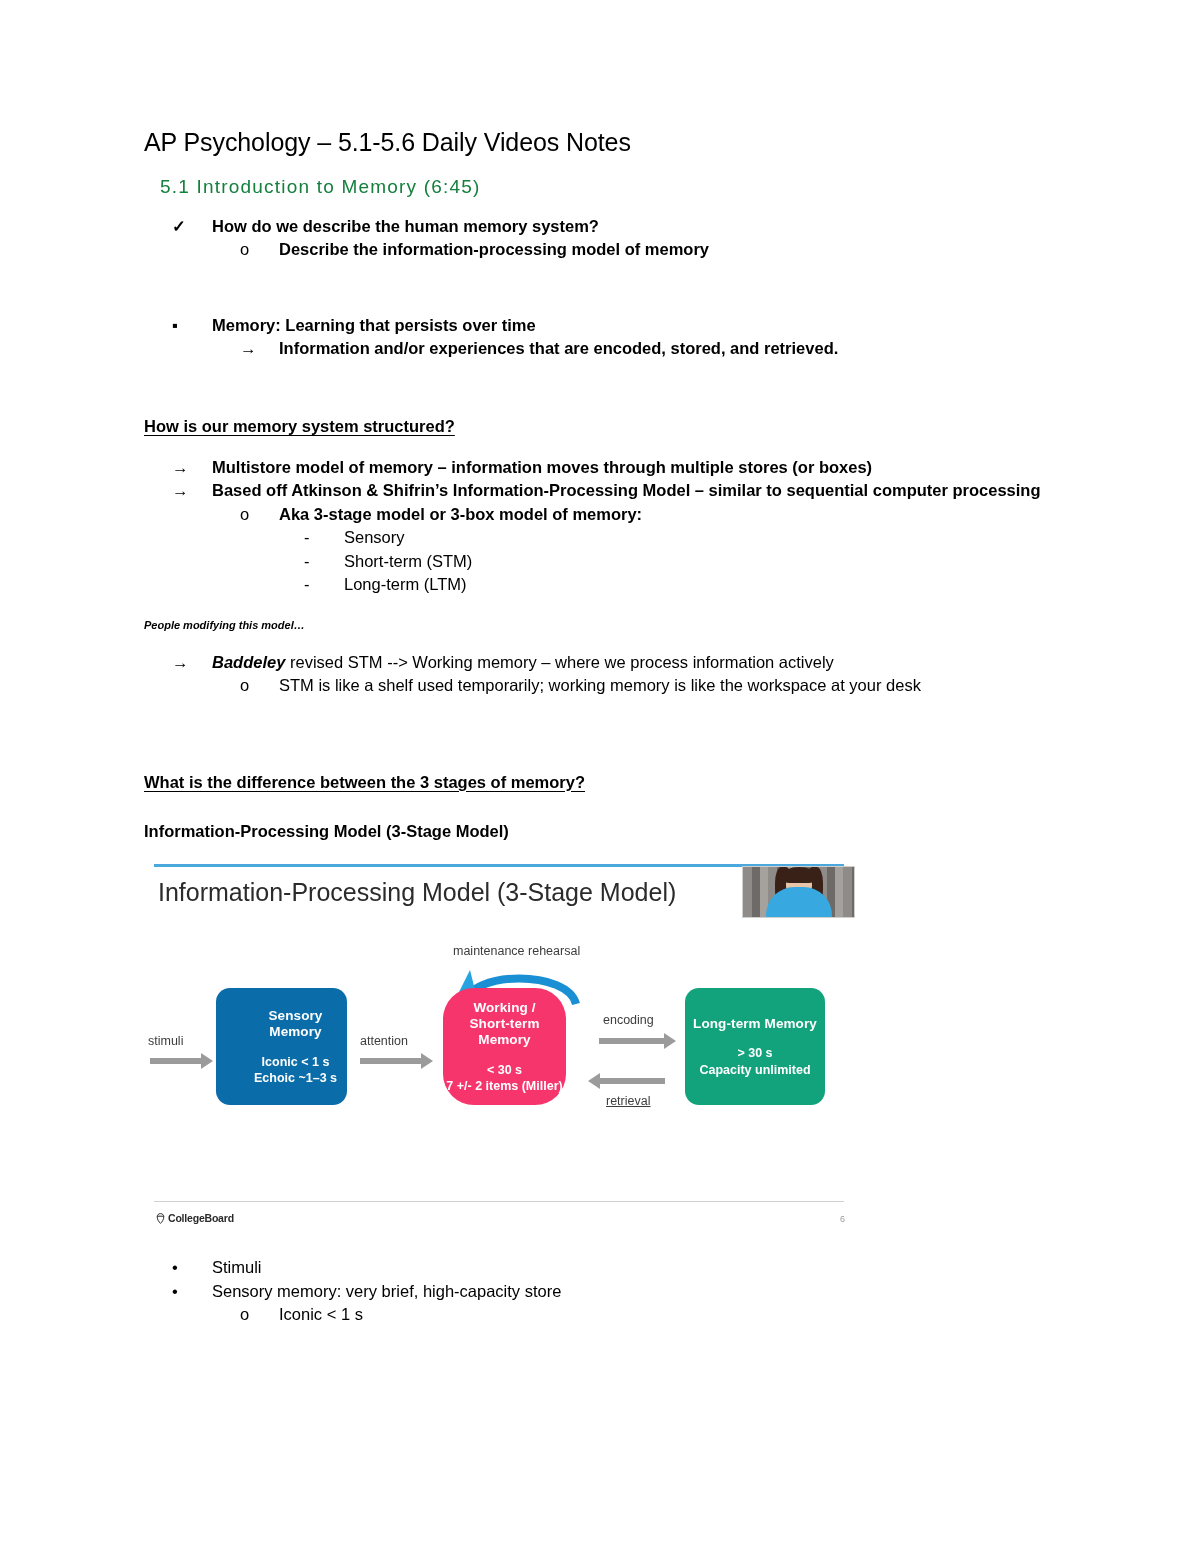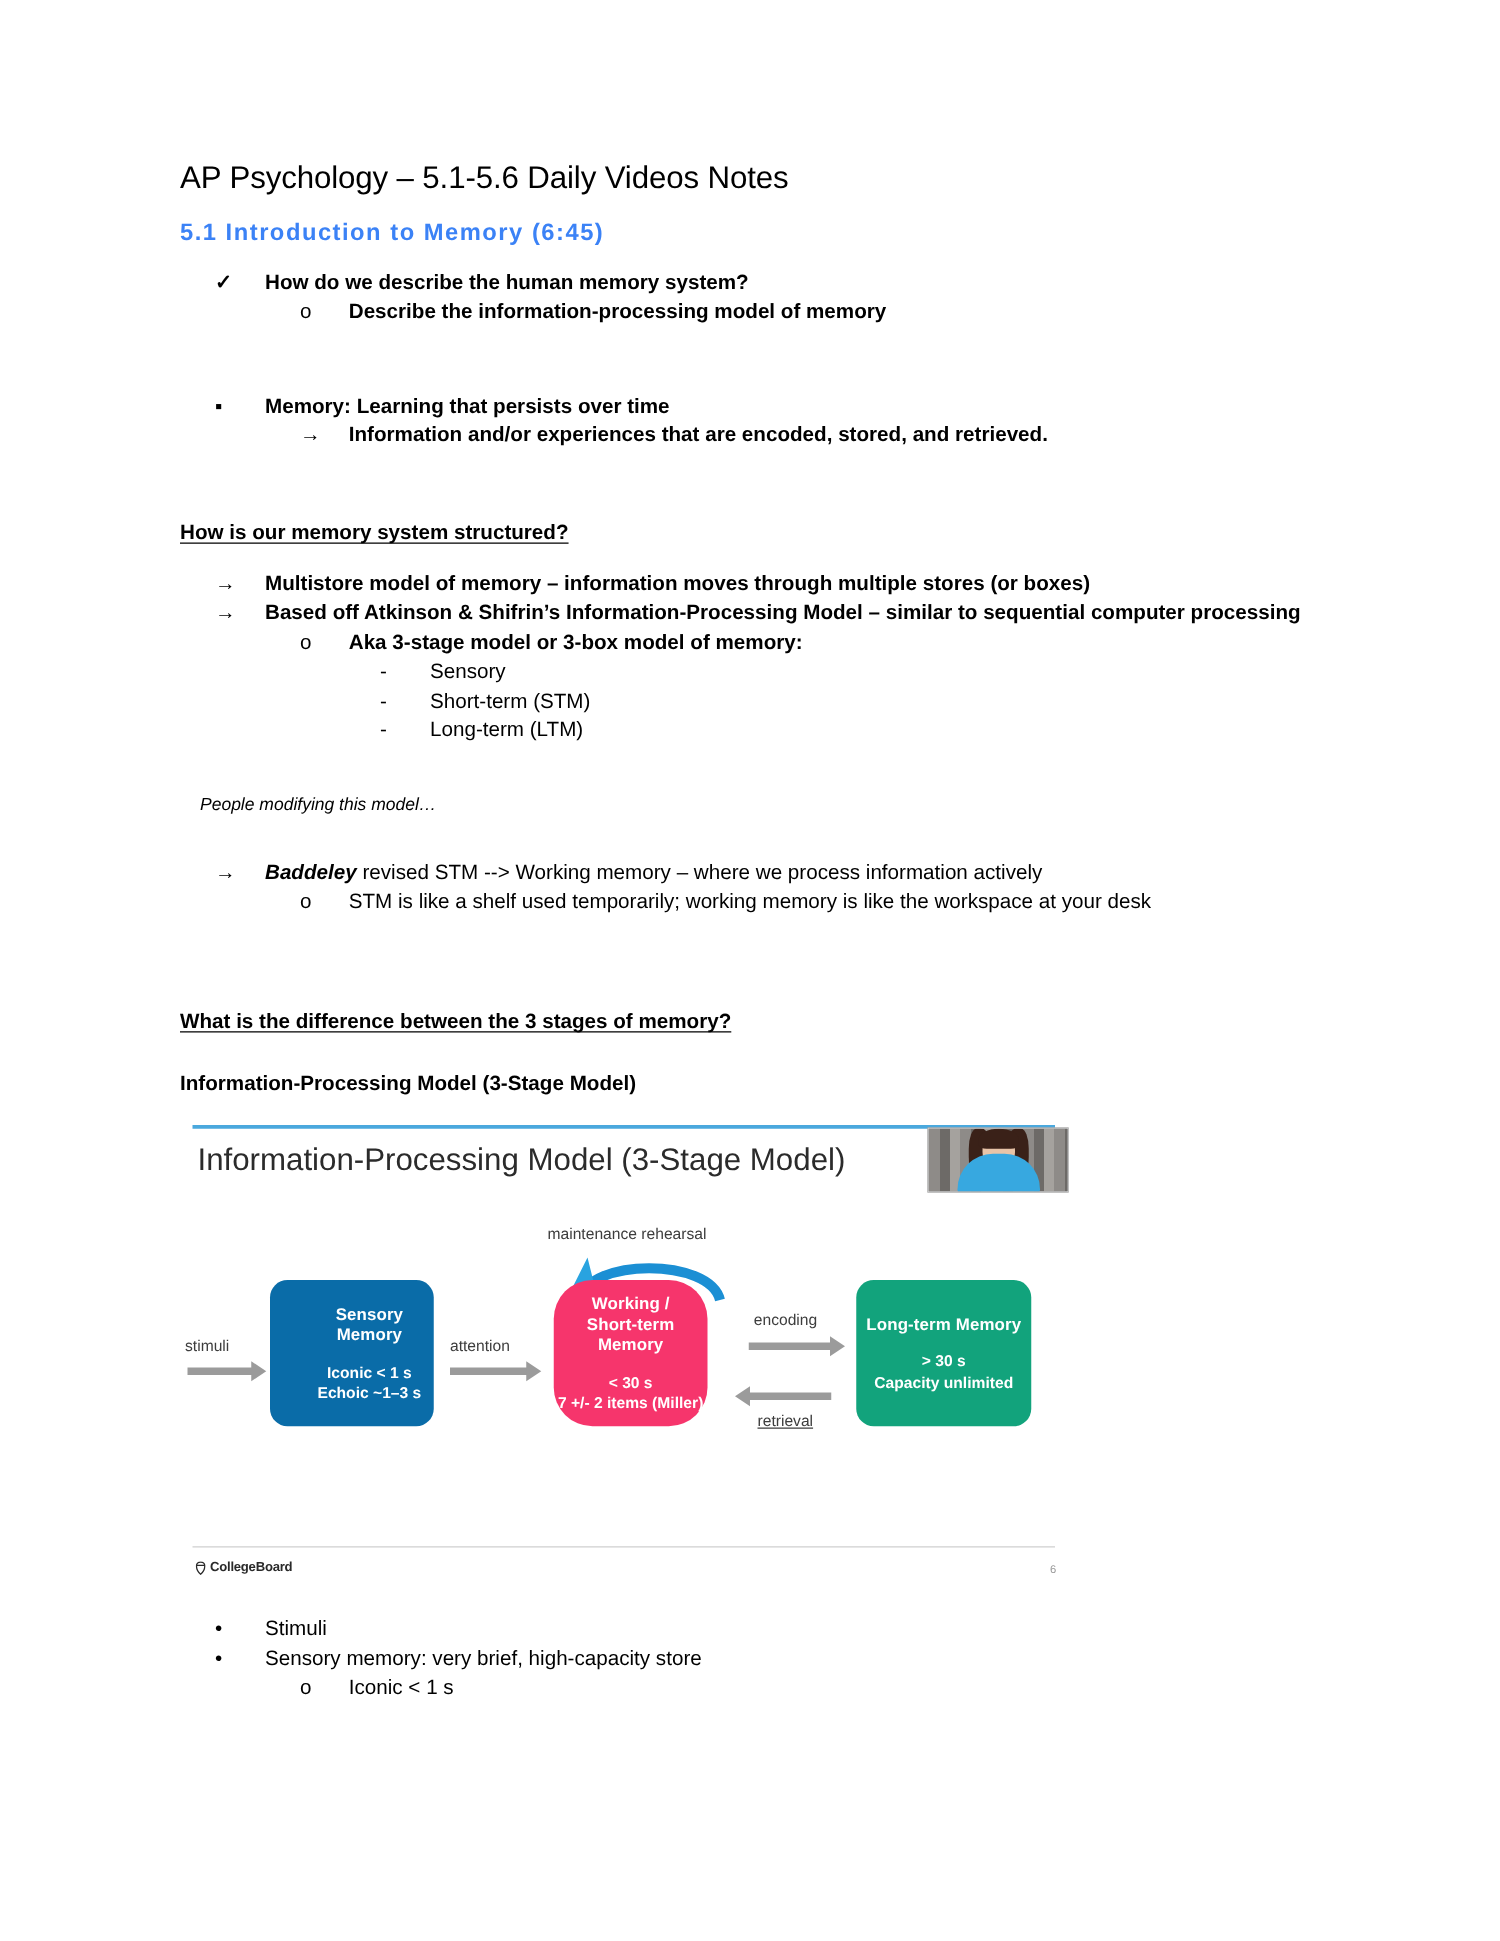--- a/index.html
+++ b/index.html
@@ -35,48 +35,48 @@
     font-size: 25px;
     font-weight: 400;
     line-height: 1.12;
     letter-spacing: -0.1px;
     margin: 0 0 20px 0;
     color: #000;
   }
 
   .section-heading {
     font-size: 19px;
-    font-weight: 700;
-    color: #3b82f6;
+    font-weight: 400;
+    color: #15803d;
     letter-spacing: 1.2px;
-    margin: 0 0 16px 0;
+    margin: 0 0 16px 16px;
     line-height: 1.2;
   }
 
   .underline-heading {
     font-size: 16.5px;
     font-weight: 600;
     text-decoration: underline;
     text-underline-offset: 3px;
     margin: 0;
     line-height: 1.3;
   }
 
   .plain-bold {
     font-size: 16.5px;
     font-weight: 700;
     margin: 0;
     line-height: 1.3;
   }
 
   .italic-lead {
-    font-size: 14px;
+    font-size: 11px;
     font-style: italic;
-    font-weight: 400;
-    margin: 16px;
+    font-weight: 700;
+    margin: 0;
     line-height: 1.3;
   }
 
   
   ul.lvl {
     list-style: none;
     margin: 0;
     padding: 0;
   }
   ul.lvl > li {
@@ -279,21 +279,21 @@
   .l-stimuli { left: 0px;  top: 68px; }
   .a-attention { left: 212px; top: 92px; width: 62px; }
   .l-attention { left: 212px; top: 68px; }
   .a-encoding { left: 451px; top: 72px; width: 66px; }
   .l-encoding { left: 455px; top: 47px; }
   .a-retrieval { left: 451px; top: 112px; width: 66px; }
   .l-retrieval { left: 458px; top: 128px; text-decoration: underline; }
 
   .rehearsal-lbl {
     position: absolute;
-    left: 290px;
+    left: 305px;
     top: -22px;
     font-size: 12.5px;
     color: #3d3d3d;
     white-space: nowrap;
   }
   .rehearsal-arc {
     position: absolute;
     left: 296px;
     top: -2px;
     width: 150px;

